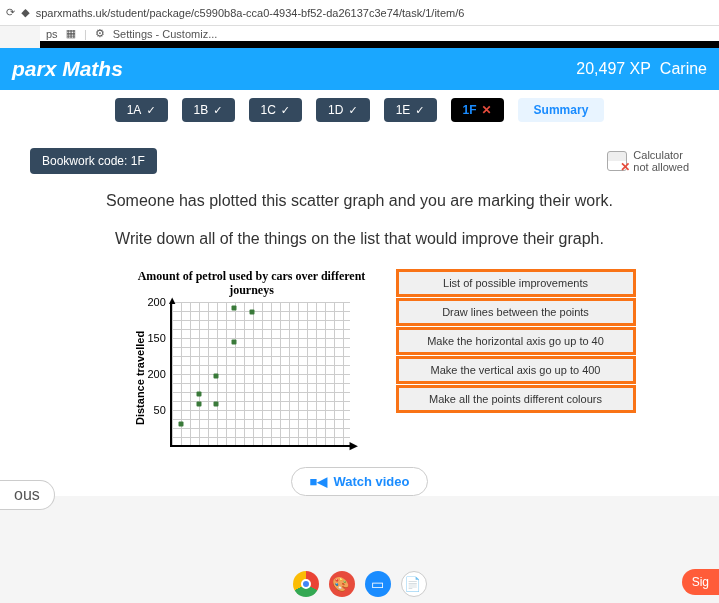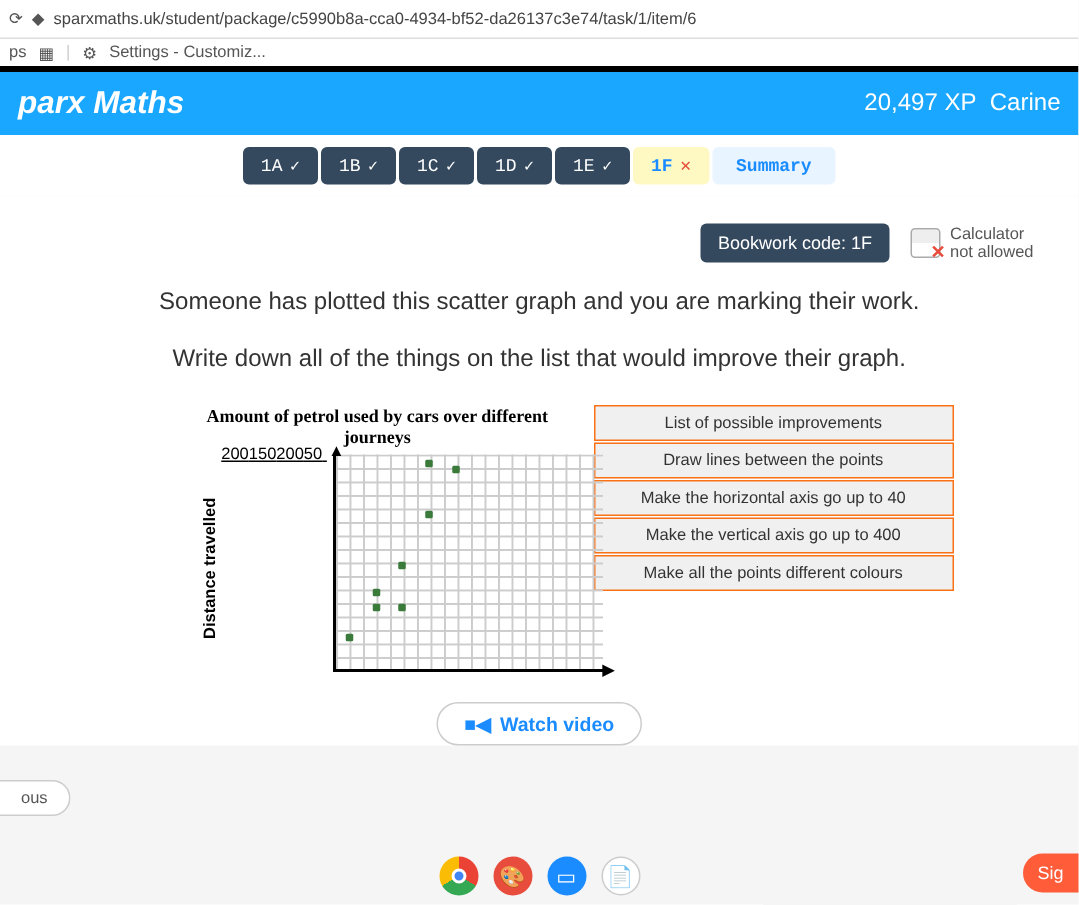--- a/index.html
+++ b/index.html
@@ -1,55 +1,55 @@
 <!DOCTYPE html>
 <html><head>
 <meta charset="utf-8">
 <style>
   * { box-sizing: border-box; margin: 0; padding: 0; }
   body { font-family: -apple-system, BlinkMacSystemFont, "Segoe UI", Arial, sans-serif; background: #f5f5f5; width: 719px; height: 603px; overflow: hidden; }
   .browser-bar { background: #fff; height: 26px; display: flex; align-items: center; padding: 0 6px; font-size: 11px; color: #555; gap: 6px; border-bottom: 1px solid #ddd; }
   .url { color: #444; }
-  .bookmarks { background: #fff; height: 22px; display: flex; align-items: center; padding: 0 6px; font-size: 11px; color: #555; gap: 8px; border-bottom: 4px solid #000000; }
+  .bookmarks { background: #fff; height: 22px; display: flex; align-items: center; padding: 0 6px; font-size: 11px; color: #555; gap: 8px; border-bottom: 7px solid #000000; margin-left: 40px; }
   .gear { font-size: 11px; }
   .header { background: #1aa7ff; color: #fff; height: 42px; display: flex; align-items: center; justify-content: space-between; padding: 0 12px; font-weight: 600; }
   .brand { font-size: 21px; font-style: italic; font-weight: 700; }
   .xp { font-size: 16px; font-weight: 400; }
-  .tabs { display: flex; gap: 2px; justify-content: center; padding: 8px 0; background: #fff; font-family: Liberation Mono, monospace; }
+  .tabs { display: flex; gap: 14px; justify-content: center; padding: 8px 0; background: #fff; }
   .tab { padding: 5px 12px; font-size: 12px; border-radius: 4px; display: flex; align-items: center; gap: 5px; cursor: pointer; }
   .tab.done { background: #34495e; color: #fff; }
-  .tab.current { background: #fef9c3; color: #1a8cff; font-weight: 600; }
+  .tab.current { background: #000000; color: #1a8cff; font-weight: 600; }
   .tab.summary { background: #e8f4ff; color: #1a8cff; font-weight: 600; padding: 5px 16px; }
   .check { font-size: 11px; }
   .xmark { color: #e74c3c; font-weight: 700; font-size: 12px; }
   .content { background: #fff; padding: 10px 30px 0; }
-  .code-row { display: flex; justify-content: flex-end; align-items: center; gap: 14px; margin: 8px 0 16px; }
+  .code-row { display: flex; justify-content: space-between; align-items: center; gap: 14px; margin: 8px 0 16px; }
   .code-badge { background: #34495e; color: #fff; padding: 6px 12px; border-radius: 4px; font-size: 12px; }
   .calc { display: flex; align-items: center; gap: 6px; font-size: 11px; color: #555; }
   .calc-icon { width: 20px; height: 20px; border: 1px solid #aaa; border-radius: 3px; position: relative; background: linear-gradient(#eee 50%, #fff 50%); }
   .calc-x { position: absolute; bottom: -4px; right: -4px; color: #e74c3c; font-weight: 700; font-size: 12px; }
   .question { font-size: 16px; color: #333; text-align: center; margin: 16px 10px; line-height: 1.4; }
   .work-area { display: flex; gap: 24px; justify-content: center; align-items: flex-start; margin-top: 18px; }
   .chart-box { width: 240px; margin-left: 48px; }
   .chart-title { font-family: "Comic Sans MS", cursive; font-size: 12px; text-align: center; font-weight: 600; line-height: 1.2; }
   .chart-body { display: flex; margin-top: 4px; }
   .ylabel { writing-mode: vertical-rl; transform: rotate(180deg); text-align: center; font-size: 11px; font-weight: 600; padding: 0 2px; }
   .plot-col { display: flex; flex-direction: column; }
   .ticks-plot { display: flex; }
-  .yticks { display: flex; justify-content: space-between; height: 157px; font-size: 11px; text-align: right; padding-right: 4px; margin-top: -6px; text-decoration: underline; }
+  .yticks { display: flex; flex-direction: column; justify-content: space-between; height: 157px; font-size: 11px; text-align: right; padding-right: 4px; margin-top: -6px; }
   .plot { width: 180px; height: 145px; border-left: 2px solid #000; border-bottom: 2px solid #000; position: relative; background-image: linear-gradient(#ccc 1px, transparent 1px), linear-gradient(90deg, #ccc 1px, transparent 1px); background-size: 9px 9px; }
   .arrow-up { position: absolute; top: -8px; left: -5px; font-size: 11px; }
   .arrow-right { position: absolute; bottom: -7px; right: -8px; font-size: 11px; }
   .pt { position: absolute; width: 5px; height: 5px; background: #3a7a3a; border-radius: 1px; transform: translate(-50%, 50%); }
   .improvements { width: 240px; }
-  .imp-row { background: #f0f0f0; border: 1px solid #f97316; padding: 5px 10px; font-size: 11px; text-align: center; margin-bottom: 1px; color: #333; }
+  .imp-row { background: #f0f0f0; border: 3px solid #f97316; padding: 5px 10px; font-size: 11px; text-align: center; margin-bottom: 1px; color: #333; }
   .imp-row.head { font-weight: 400; }
   .watch { display: flex; justify-content: center; margin-top: 14px; }
   .watch-btn { border: 1px solid #ccc; border-radius: 20px; padding: 6px 18px; font-size: 13px; color: #1a8cff; font-weight: 600; background: #fff; display: flex; align-items: center; gap: 6px; cursor: pointer; }
-  .left-pill { position: absolute; left: 0; top: 480px; background: #fff; border: 1px solid #ccc; border-left: none; border-radius: 0 16px 16px 0; padding: 5px 14px; font-size: 11px; color: #555; margin-top: 40px; }
+  .left-pill { position: absolute; left: 0; top: 480px; background: #fff; border: 1px solid #ccc; border-left: none; border-radius: 0 16px 16px 0; padding: 5px 14px; font-size: 16px; color: #555; }
   .dock { position: absolute; bottom: 6px; left: 50%; transform: translateX(-50%); display: flex; gap: 10px; }
   .dock-icon { width: 26px; height: 26px; border-radius: 50%; display: flex; align-items: center; justify-content: center; font-size: 14px; color: #fff; }
   .sig-btn { position: absolute; right: 0; bottom: 8px; background: #ff5c39; color: #fff; padding: 6px 10px; border-radius: 14px 0 0 14px; font-size: 12px; }
 </style>
 </head>
 <body>
 
 <div class="browser-bar">
   <span>⟳</span>
   <span>◆</span>

